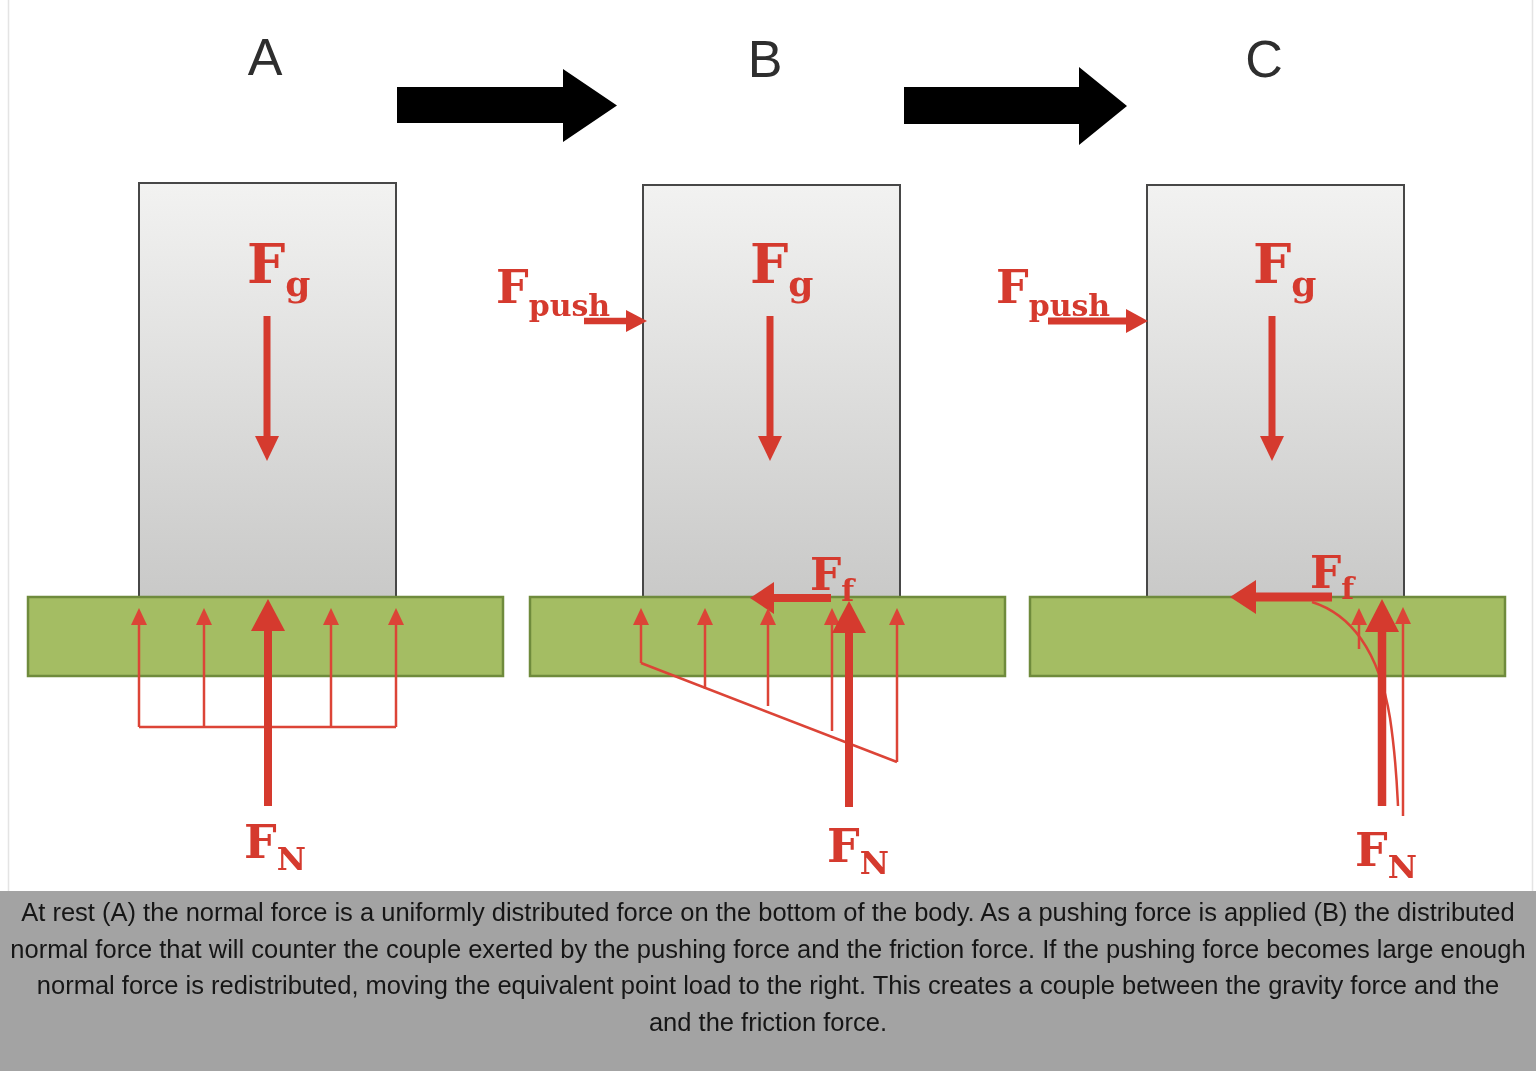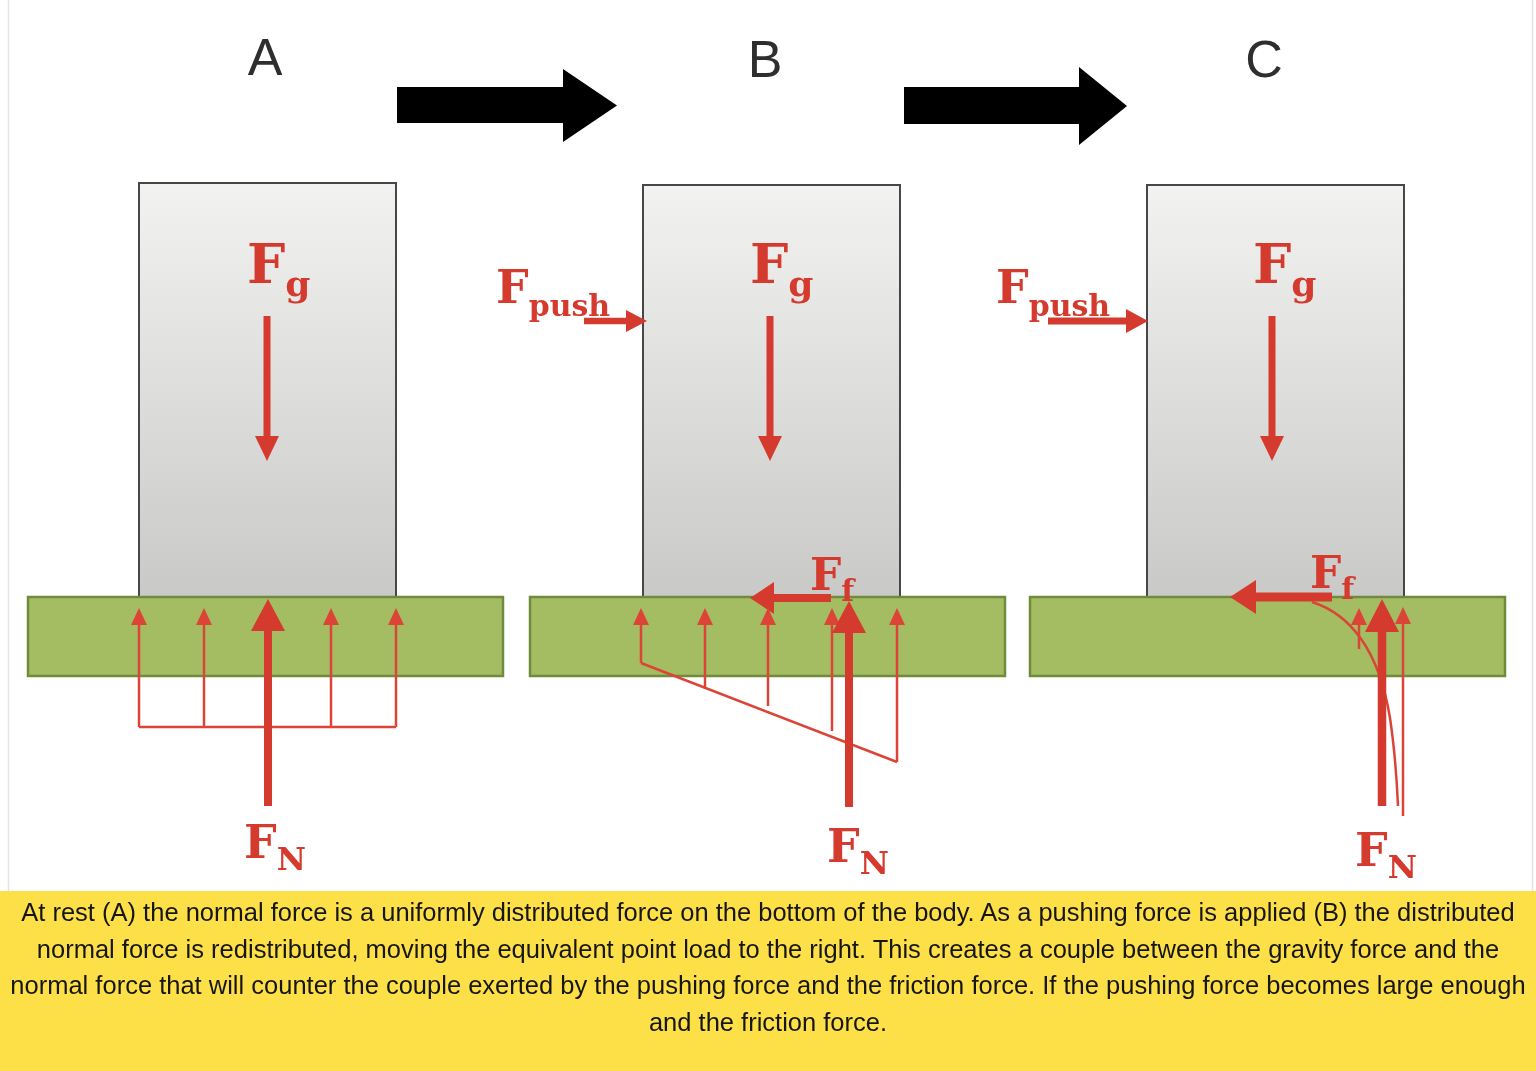--- a/index.html
+++ b/index.html
@@ -34,21 +34,21 @@
   }
   .thick{stroke:#d53a2e;fill:none;}
   .thin{stroke:#dc4437;fill:none;stroke-width:2.5;}
   .head{fill:#d53a2e;stroke:none;}
   .blackarrow{fill:#000000;stroke:none;}
   .frameline{stroke:#e4e4e4;stroke-width:1.5;}
   .caption{
     position:absolute;
     top:891px;left:0;
     width:1536px;height:180px;
-    background:#fde047;
+    background:#a3a3a3;
     box-sizing:border-box;
     padding-top:3px;
     text-align:center;
     color:#161616;
     font-size:25.5px;
     line-height:36.6px;
   }
 </style>
 </head>
 <body>
@@ -145,16 +145,16 @@
     <line class="thin" x1="1403" y1="816" x2="1403" y2="612" stroke-width="2" marker-end="url(#ah)"></line>
 
     <line class="thick" x1="1382" y1="806" x2="1382" y2="629" stroke-width="8.5"></line>
     <polygon class="head" points="1365,632 1399,632 1382,599"></polygon>
     <text class="flabel" x="1355" y="866" font-size="46"><tspan>F</tspan><tspan font-size="32" dy="12">N</tspan></text>
   </g>
 </svg>
 
 <div class="caption">
   <div>At rest (A) the normal force is a uniformly distributed force on the bottom of the body. As a pushing force is applied (B) the distributed</div>
+  <div>normal force that will counter the couple exerted by the pushing force and the friction force. If the pushing force becomes large enough</div>
   <div>normal force is redistributed, moving the equivalent point load to the right. This creates a couple between the gravity force and the</div>
-  <div>normal force that will counter the couple exerted by the pushing force and the friction force. If the pushing force becomes large enough</div>
   <div>and the friction force.</div>
 </div>
 
 </body></html>

